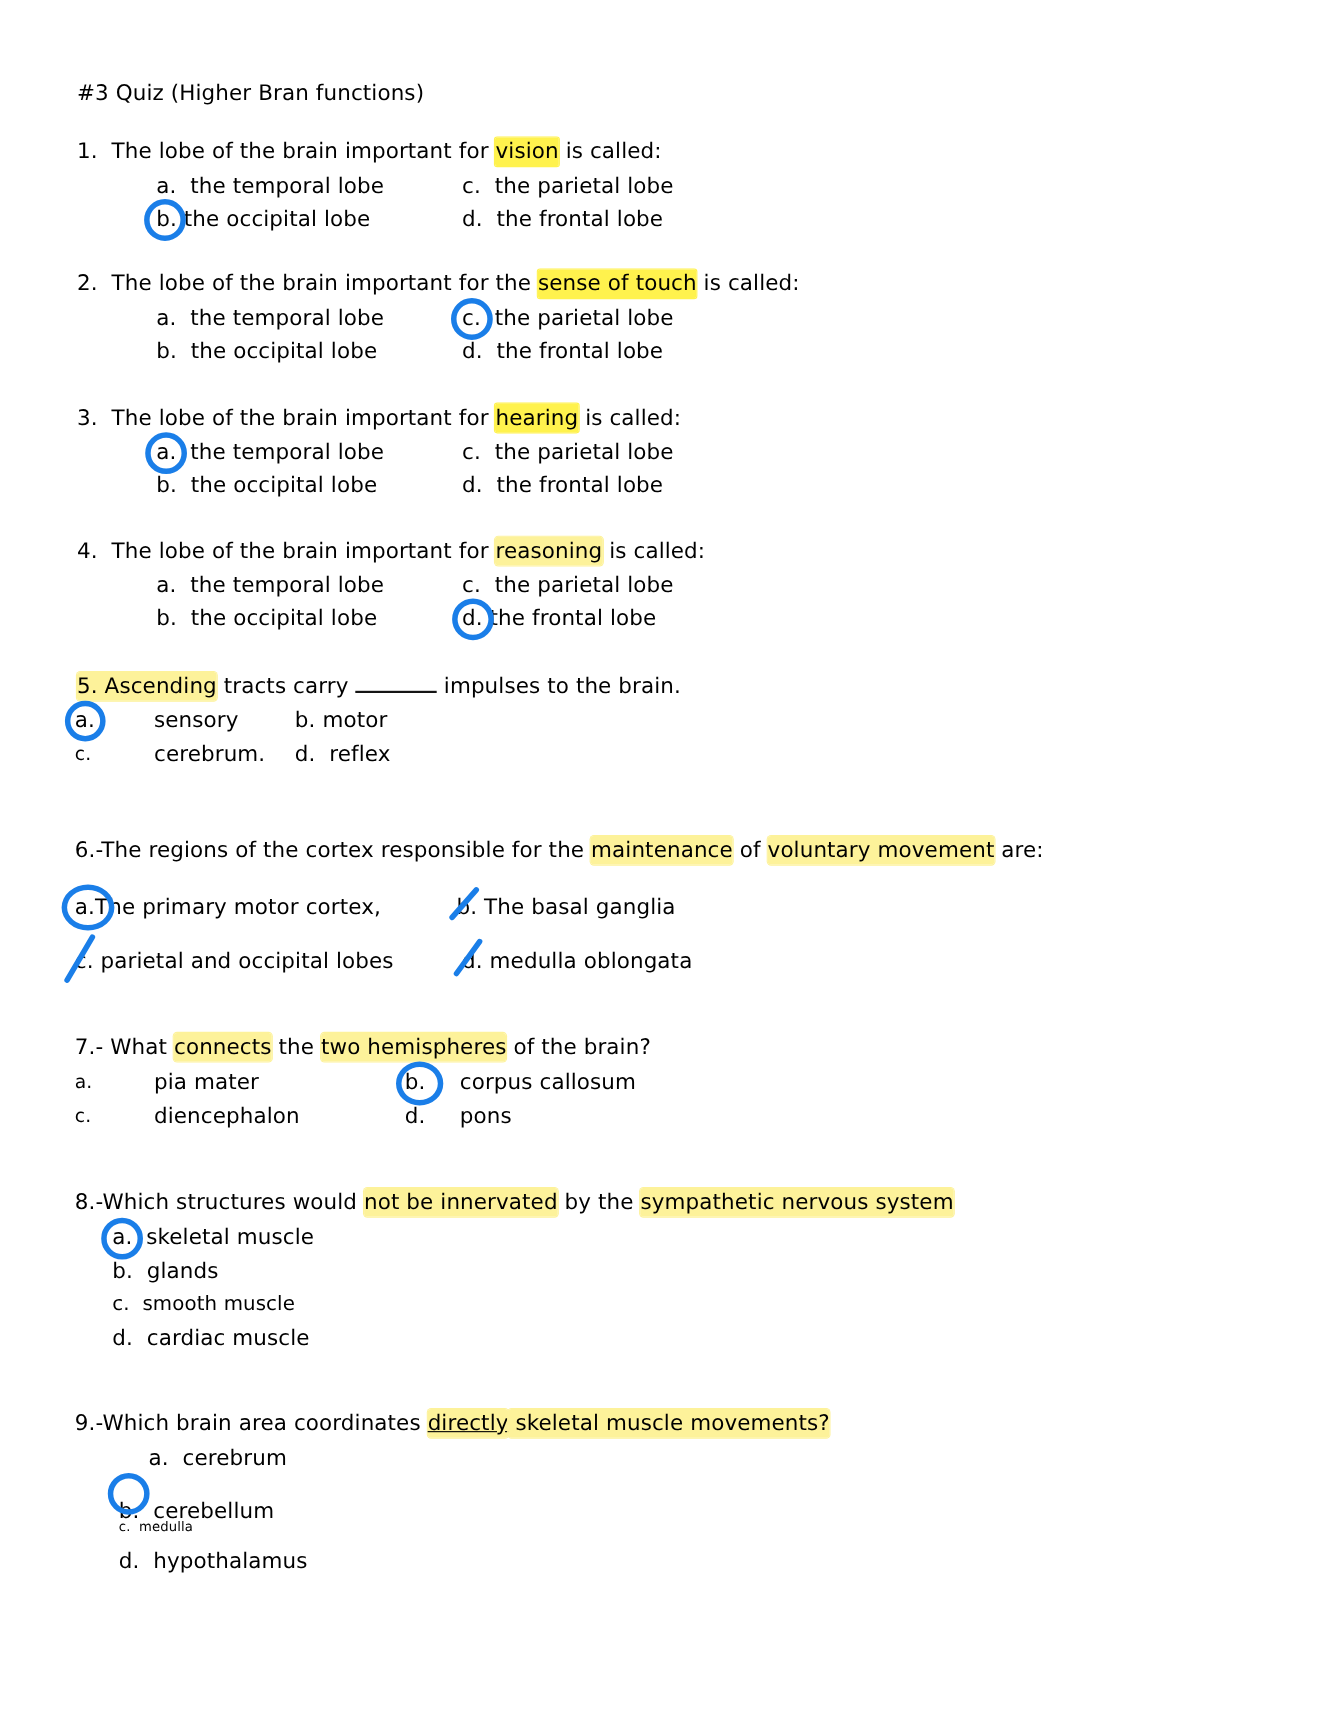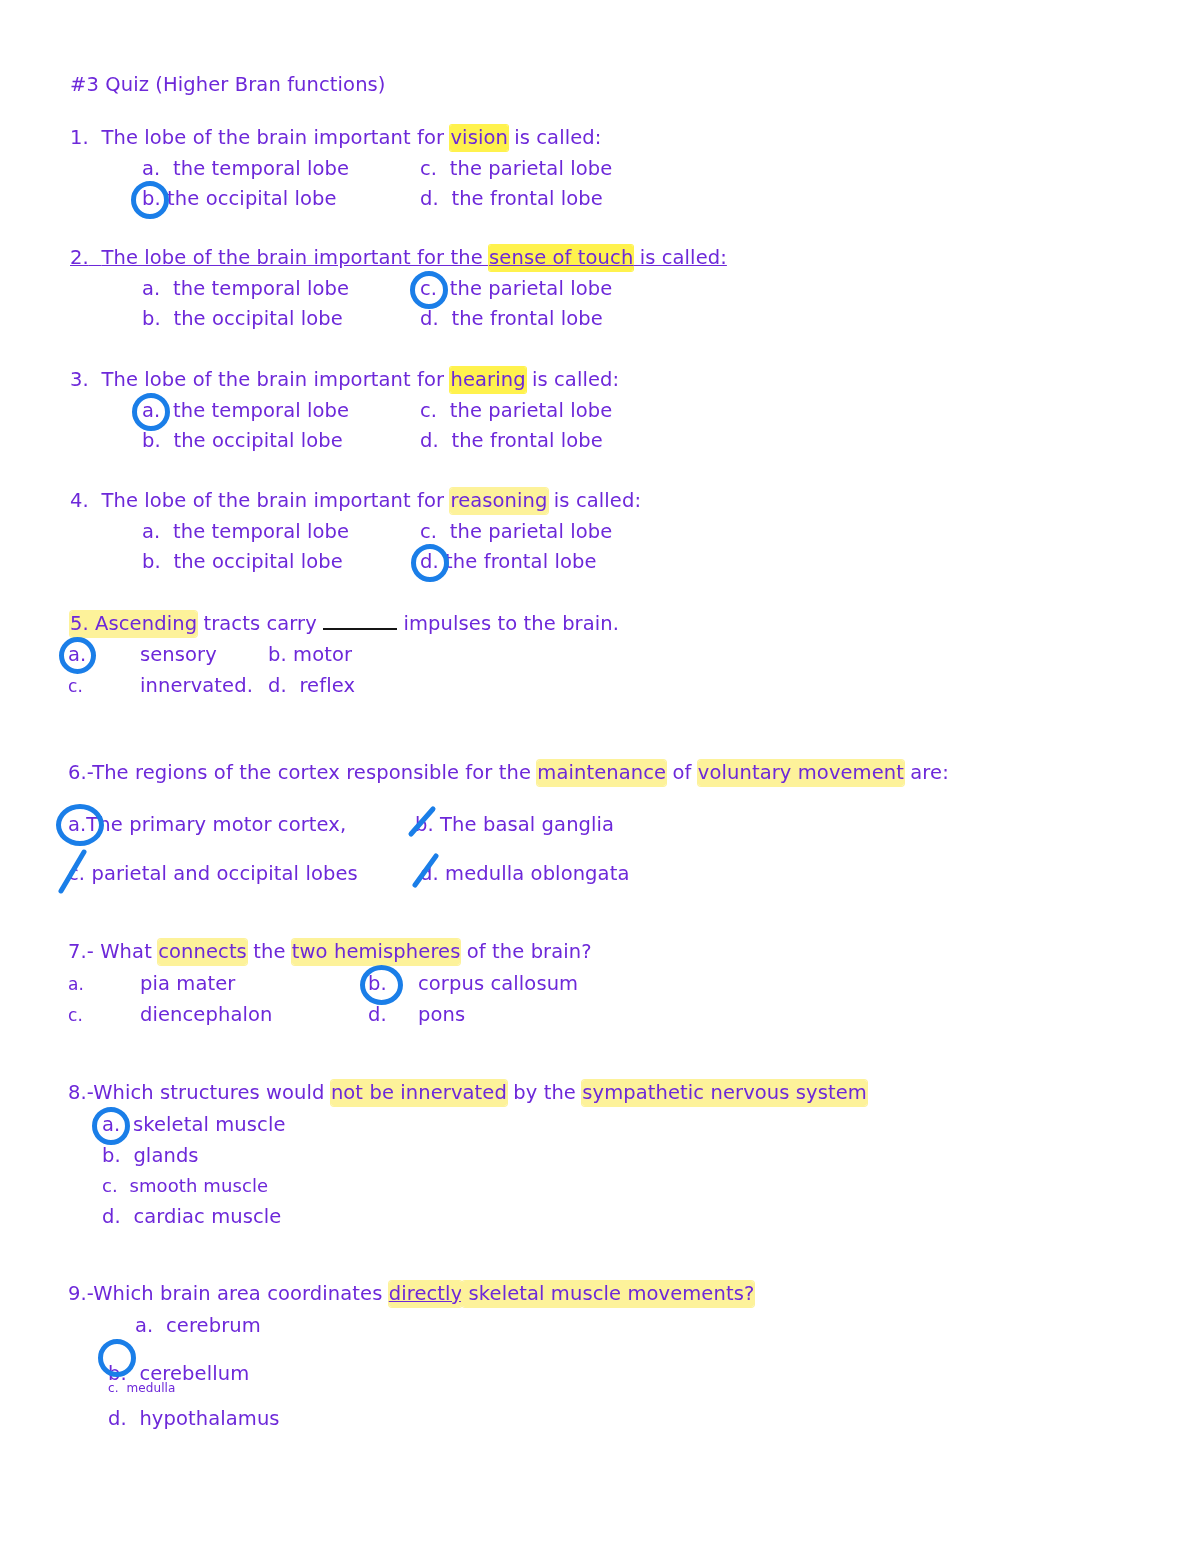--- a/index.html
+++ b/index.html
@@ -26,21 +26,21 @@
     height: 1554px;
   }
 
   
   .line {
     position: absolute;
     white-space: nowrap;
     font-size: 19.5px;
     line-height: 26px;
     letter-spacing: 0.1px;
-    color: #6d28d9;
+    color: #000000;
   }
   .title {
     font-size: 19.5px;
   }
 
   
   .hl {
     background: #fff24d;
     box-shadow: 0 0 0 1px #fff24d;
     border-radius: 2px;
@@ -99,21 +99,21 @@
     <span>c.</span>&nbsp;&nbsp;<span>the parietal lobe</span>
   </div>
   <div class="line" style="left:142px; top:186px;">
     <span>b.</span>&nbsp;<span>the occipital lobe</span>
   </div>
   <div class="line" style="left:420px; top:186px;">
     <span>d.</span>&nbsp;&nbsp;<span>the frontal lobe</span>
   </div>
   <div class="circle sq" style="left:131px; top:181px;"></div>
 
-  <div class="line" style="left:70px; top:245px;text-decoration:underline;">
+  <div class="line" style="left:70px; top:245px;">
     <span>2.</span><span>&nbsp;&nbsp;</span><span>The lobe of the brain important for the </span><span class="hl">sense of touch</span><span> is called:</span>
   </div>
   <div class="line" style="left:142px; top:276px;">
     <span>a.</span>&nbsp;&nbsp;<span>the temporal lobe</span>
   </div>
   <div class="line" style="left:420px; top:276px;">
     <span>c.</span>&nbsp;&nbsp;<span>the parietal lobe</span>
   </div>
   <div class="line" style="left:142px; top:306px;">
     <span>b.</span>&nbsp;&nbsp;<span>the occipital lobe</span>
@@ -166,21 +166,21 @@
   <div class="line" style="left:140px; top:642px;">
     <span>sensory</span>
   </div>
   <div class="line" style="left:268px; top:642px;">
     <span>b.</span>&nbsp;<span>motor</span>
   </div>
   <div class="line" style="left:68px; top:673px; font-size:17px;">
     <span>c.</span>
   </div>
   <div class="line" style="left:140px; top:673px;">
-    <span>innervated.</span>
+    <span>cerebrum.</span>
   </div>
   <div class="line" style="left:268px; top:673px;">
     <span>d.</span>&nbsp;&nbsp;<span>reflex</span>
   </div>
   <div class="circle sq" style="left:59px; top:637px; width:37px; height:37px;"></div>
 
   <div class="line" style="left:68px; top:760px;">
     <span>6.-The regions of the cortex responsible for the </span><span class="hl-soft">maintenance</span><span> of </span><span class="hl-soft">voluntary movement</span><span> are:</span>
   </div>
   <div class="line" style="left:68px; top:812px;">

